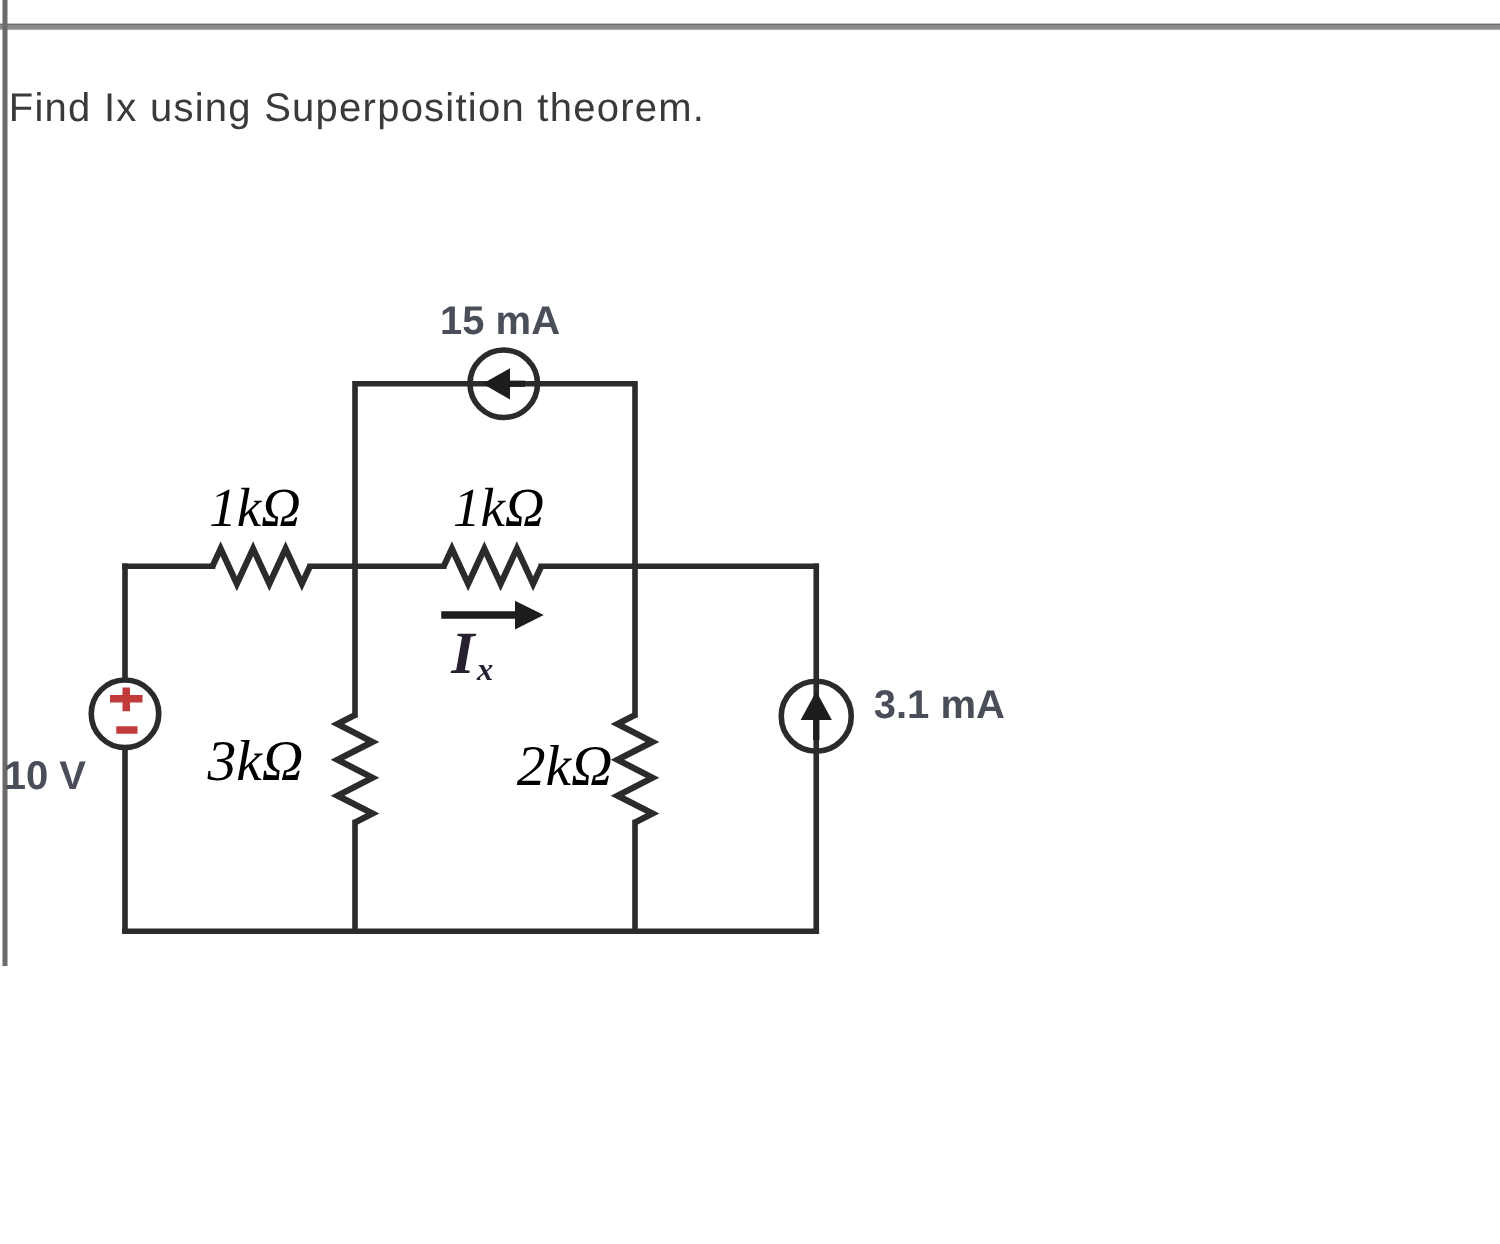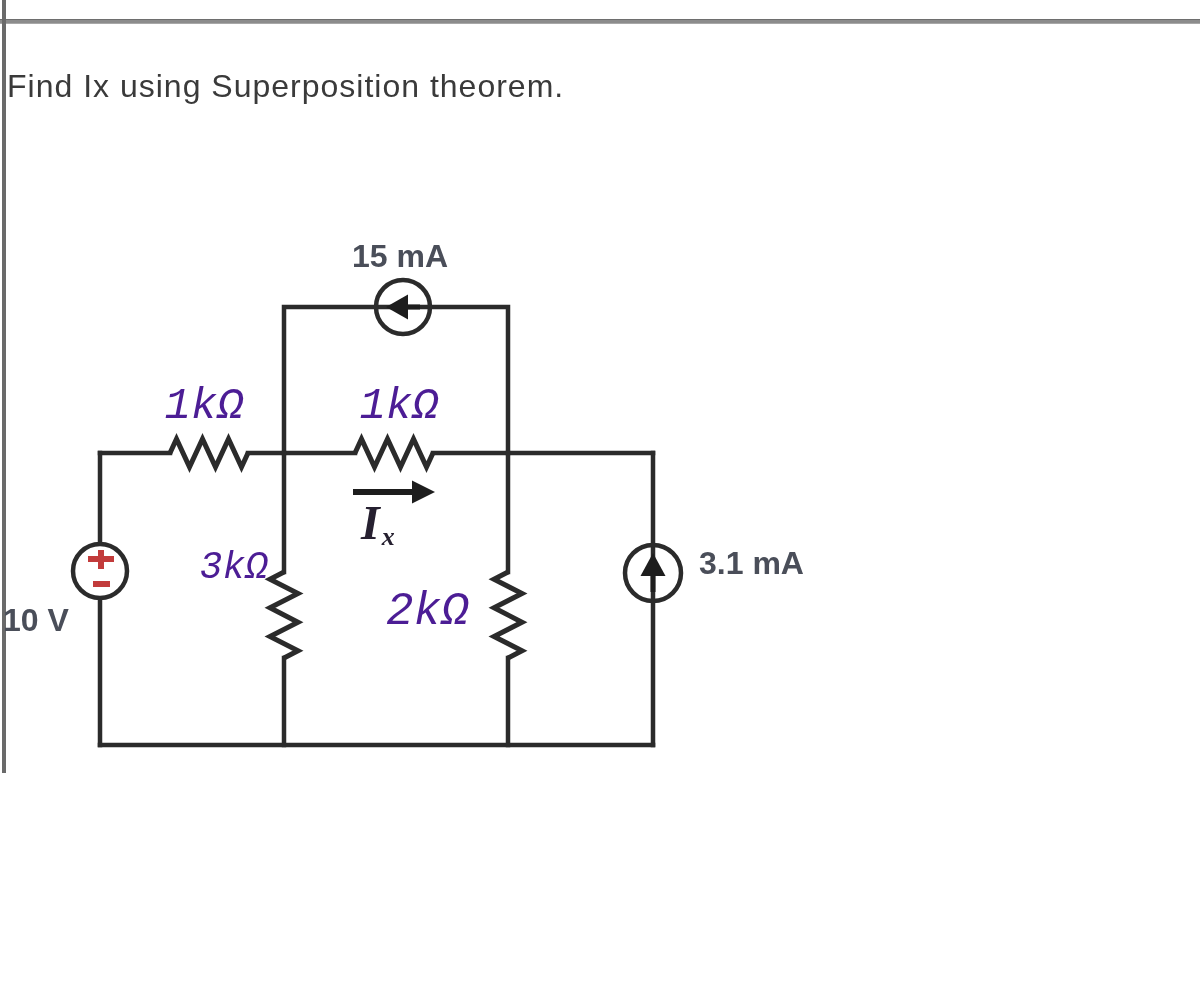--- a/index.html
+++ b/index.html
@@ -47,30 +47,30 @@
   .pol { stroke: #c23b3b; fill: none; }
   .lbl-sans {
     position: absolute;
     font-weight: 700;
     font-size: 32px;
     color: #4a4e59;
     white-space: nowrap;
   }
   .lbl-serif {
     position: absolute;
-    font-family: Liberation Mono, monospace;
+    font-family: Liberation Serif, serif;
     font-style: italic;
     font-size: 44px;
-    color: #4c1d95;
+    color: #000000;
     white-space: nowrap;
   }
   .lbl-1k-left  { left: 158px; top: 381px; width: 92px; text-align: center; }
   .lbl-1k-right { left: 353px; top: 381px; width: 92px; text-align: center; }
-  .lbl-3k { left: 166px; top: 546px; width: 102px; text-align: right; font-size: 38px; }
-  .lbl-2k { left: 386px; top: 586px; width: 104px; font-size: 46px; }
+  .lbl-3k { left: 166px; top: 582px; width: 102px; font-size: 46px; }
+  .lbl-2k { left: 386px; top: 586px; width: 104px; text-align: right; font-size: 46px; }
   .lbl-15ma { left: 352px; top: 218px; margin-top: 20px; }
   .lbl-10v  { left: 3px;  top: 602px; text-align: right; }
   .lbl-75ma { left: 699px; top: 545px; }
   .lbl-ix {
     position: absolute;
     left: 361px;
     top: 495px;
     font-family: Liberation Serif, serif;
     font-style: italic;
     font-weight: 700;

